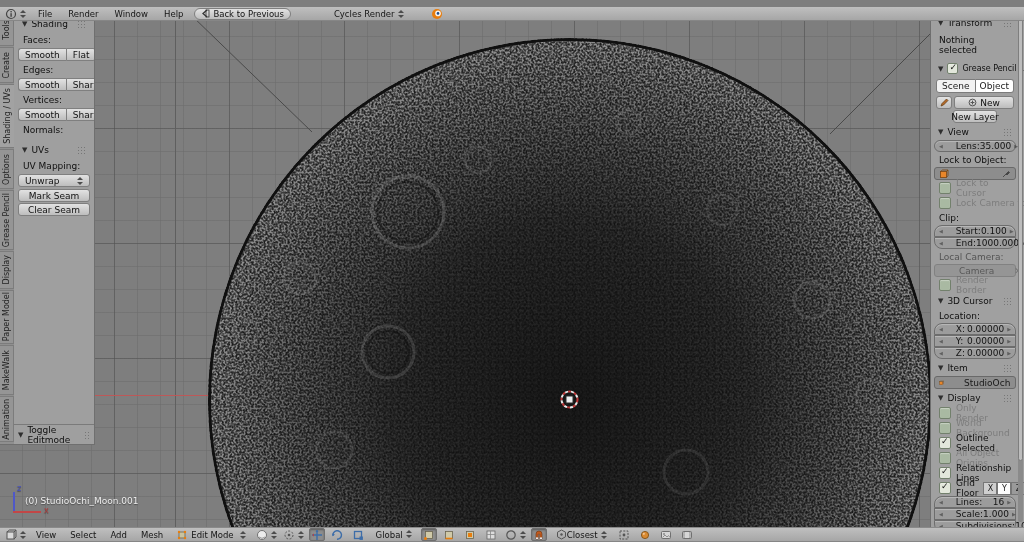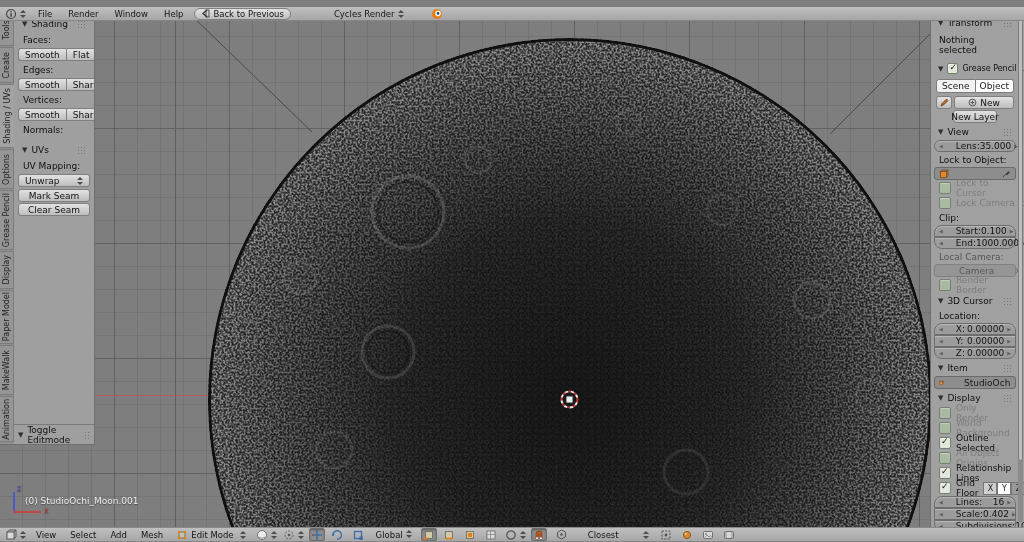--- a/index.html
+++ b/index.html
@@ -434,21 +434,21 @@
     </div>
     <div class="num" style="border-radius:8px 8px 0 0">
       <span class="arr">◀</span>
       <span class="nlabel">Lines:</span>
       <span class="nvalue">16</span>
       <span class="arr">▶</span>
     </div>
     <div class="num" style="border-radius:0;margin-top:-1px">
       <span class="arr">◀</span>
       <span class="nlabel">Scale:</span>
-      <span class="nvalue">0.402</span>
+      <span class="nvalue">1.000</span>
       <span class="arr">▶</span>
     </div>
     <div class="num" style="border-radius:0 0 8px 8px;margin-top:-1px">
       <span class="arr">◀</span>
       <span class="nlabel">Subdivisions:</span>
       <span class="nvalue">10</span>
       <span class="arr">▶</span>
     </div>
 
   </div>
@@ -547,21 +547,21 @@
     </svg>
       <span class="ud"></span>
   </span>
   <span class="ibtn pressed">
     <svg class="icon12" viewBox="0 0 12 12">
       <path d="M3 10 V5 A3 3 0 0 1 9 5 V10 H6.8 V5.4 A0.9 0.9 0 0 0 5.2 5.4 V10 Z" fill="#c25a1d" stroke="#6e3410" stroke-width="0.6"></path>
       <rect x="3" y="8.4" width="2.2" height="1.6" fill="#e6e6e6"></rect>
         <rect x="6.8" y="8.4" width="2.2" height="1.6" fill="#e6e6e6"></rect>
     </svg>
   </span>
-  <span class="menuitem" style="display:flex;align-items:center;gap:21px">
+  <span class="menuitem" style="display:flex;align-items:center;gap:0">
     <svg width="11" height="11" viewBox="0 0 11 11">
       <path d="M5.5 1 L9.5 3.2 V7.8 L5.5 10 L1.5 7.8 V3.2 Z" fill="none" stroke="#555" stroke-width="1"></path>
         <circle cx="5.5" cy="5.5" r="1.2" fill="#555"></circle>
     </svg>
     <span>Closest</span>
       <span class="ud"></span>
   </span>
   <span class="ibtn">
     <svg class="icon12" viewBox="0 0 12 12">
       <rect x="2" y="2" width="8" height="8" fill="none" stroke="#555" stroke-width="1" stroke-dasharray="2 1.3"></rect>

